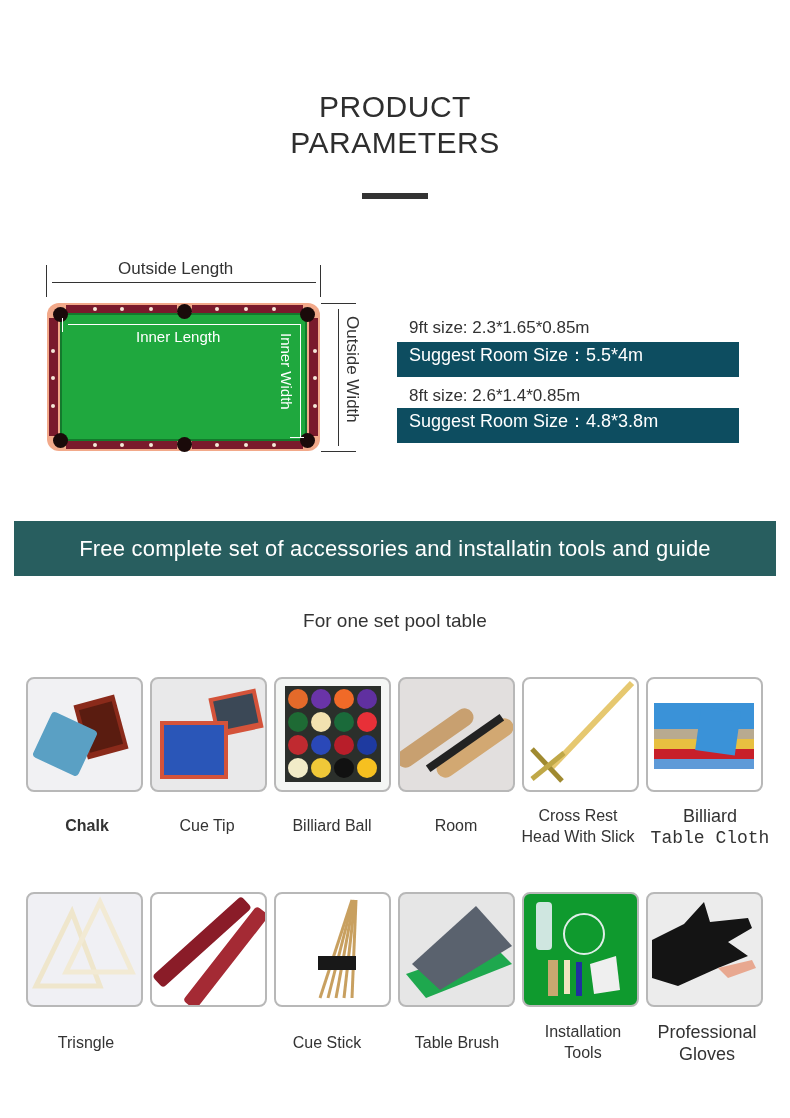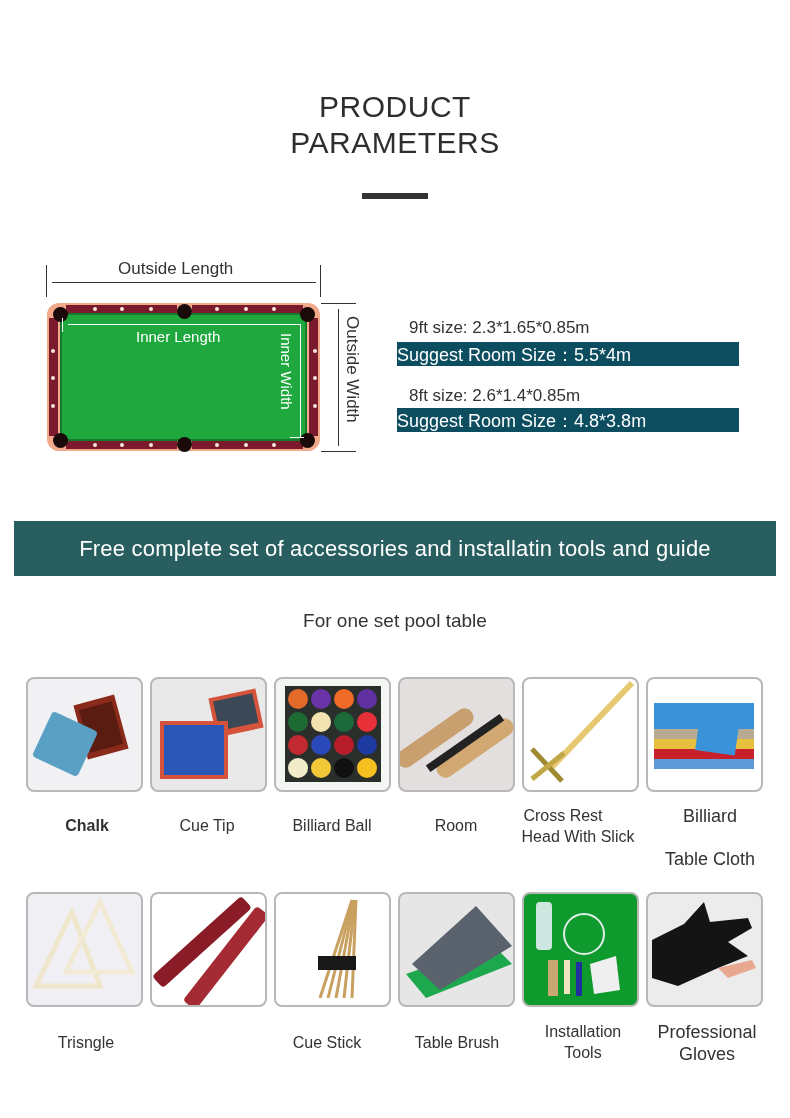--- a/index.html
+++ b/index.html
@@ -15,21 +15,21 @@
   .vline { background:#333; width:1px; }
   .table-outer { left:47px; top:303px; width:273px; height:148px; background:#f2a98a; border-radius:12px; }
   .rail { background:#7a1a2c; }
   .felt { left:60px; top:313px; width:247px; height:128px; background:#1fa83e; border:2px solid #137a2c; box-sizing:border-box; }
   .pocket { width:15px; height:15px; border-radius:50%; background:#1a0a0a; }
   .diamond { width:4px; height:4px; border-radius:50%; background:#f4e8d8; }
   .inner-text { color:#ffffff; font-size:15px; }
   .wline { background:#ffffff; }
 
   .spec-line { left:409px; font-size:17px; color:#333; }
-  .room-bar { left:397px; width:342px; height:24px; background:#0d4d60; color:#fff; font-size:18px; line-height:26px; box-sizing:border-box; }
+  .room-bar { left:397px; width:342px; height:35px; background:#0d4d60; color:#fff; font-size:18px; line-height:26px; padding-left:12px; box-sizing:border-box; }
 
   .banner { left:14px; top:521px; width:762px; height:55px; background:#285e5f; color:#fff; font-size:22px; line-height:55px; text-align:center; letter-spacing:0.2px; }
   .subtitle { left:0; top:610px; width:790px; text-align:center; font-size:19px; color:#333; }
 
   .thumb { width:117px; height:115px; border:2px solid #b8b8b8; border-radius:8px; box-sizing:border-box; overflow:hidden; background:#f3f3f3; }
   .label { text-align:center; font-size:16px; color:#333; line-height:22px; width:130px; }
   .label.big { font-size:18px; }
 </style>
 </head>
 <body>
@@ -158,24 +158,24 @@
     <rect x="6" y="48" width="100" height="12" fill="#b8aa90"></rect>
     <rect x="6" y="24" width="100" height="26" fill="#3a92d8"></rect>
     <rect x="50" y="30" width="40" height="44" fill="#3a92d8" transform="rotate(8 70 52)"></rect>
   </svg>
 </div>
 
 <div class="abs label" style="left:22px; top:815px;font-weight:bold;">Chalk</div>
 <div class="abs label" style="left:142px; top:815px;">Cue Tip</div>
 <div class="abs label" style="left:267px; top:815px;">Billiard Ball</div>
 <div class="abs label" style="left:391px; top:815px;">Room</div>
-<div class="abs label" style="left:498px; top:805px;">Cross Rest</div>
+<div class="abs label" style="left:513px; top:805px;">Cross Rest</div>
 <div class="abs label" style="left:513px; top:826px;">Head With Slick</div>
 <div class="abs label big" style="left:645px; top:805px;">Billiard</div>
-<div class="abs label big" style="left:645px; top:848px;">Table Cloth</div>
+<div class="abs label big" style="left:645px; top:827px;font-family:Liberation Mono, monospace;">Table Cloth</div>
 
 <div class="abs thumb" style="left:26px; top:892px; background:#f0f0f4;">
   <svg width="113" height="111" viewBox="0 0 113 111">
     <polygon points="44,18 8,92 72,92" fill="none" stroke="#efe6cc" stroke-width="5"></polygon>
     <polygon points="72,8 38,78 104,78" fill="none" stroke="#f2ead4" stroke-width="5"></polygon>
   </svg>
 </div>
 <div class="abs thumb" style="left:150px; top:892px; background:#ffffff;">
   <svg width="113" height="111" viewBox="0 0 113 111">
     <rect x="-10" y="40" width="120" height="16" rx="4" fill="#8a1c28" transform="rotate(-42 50 48)"></rect>

